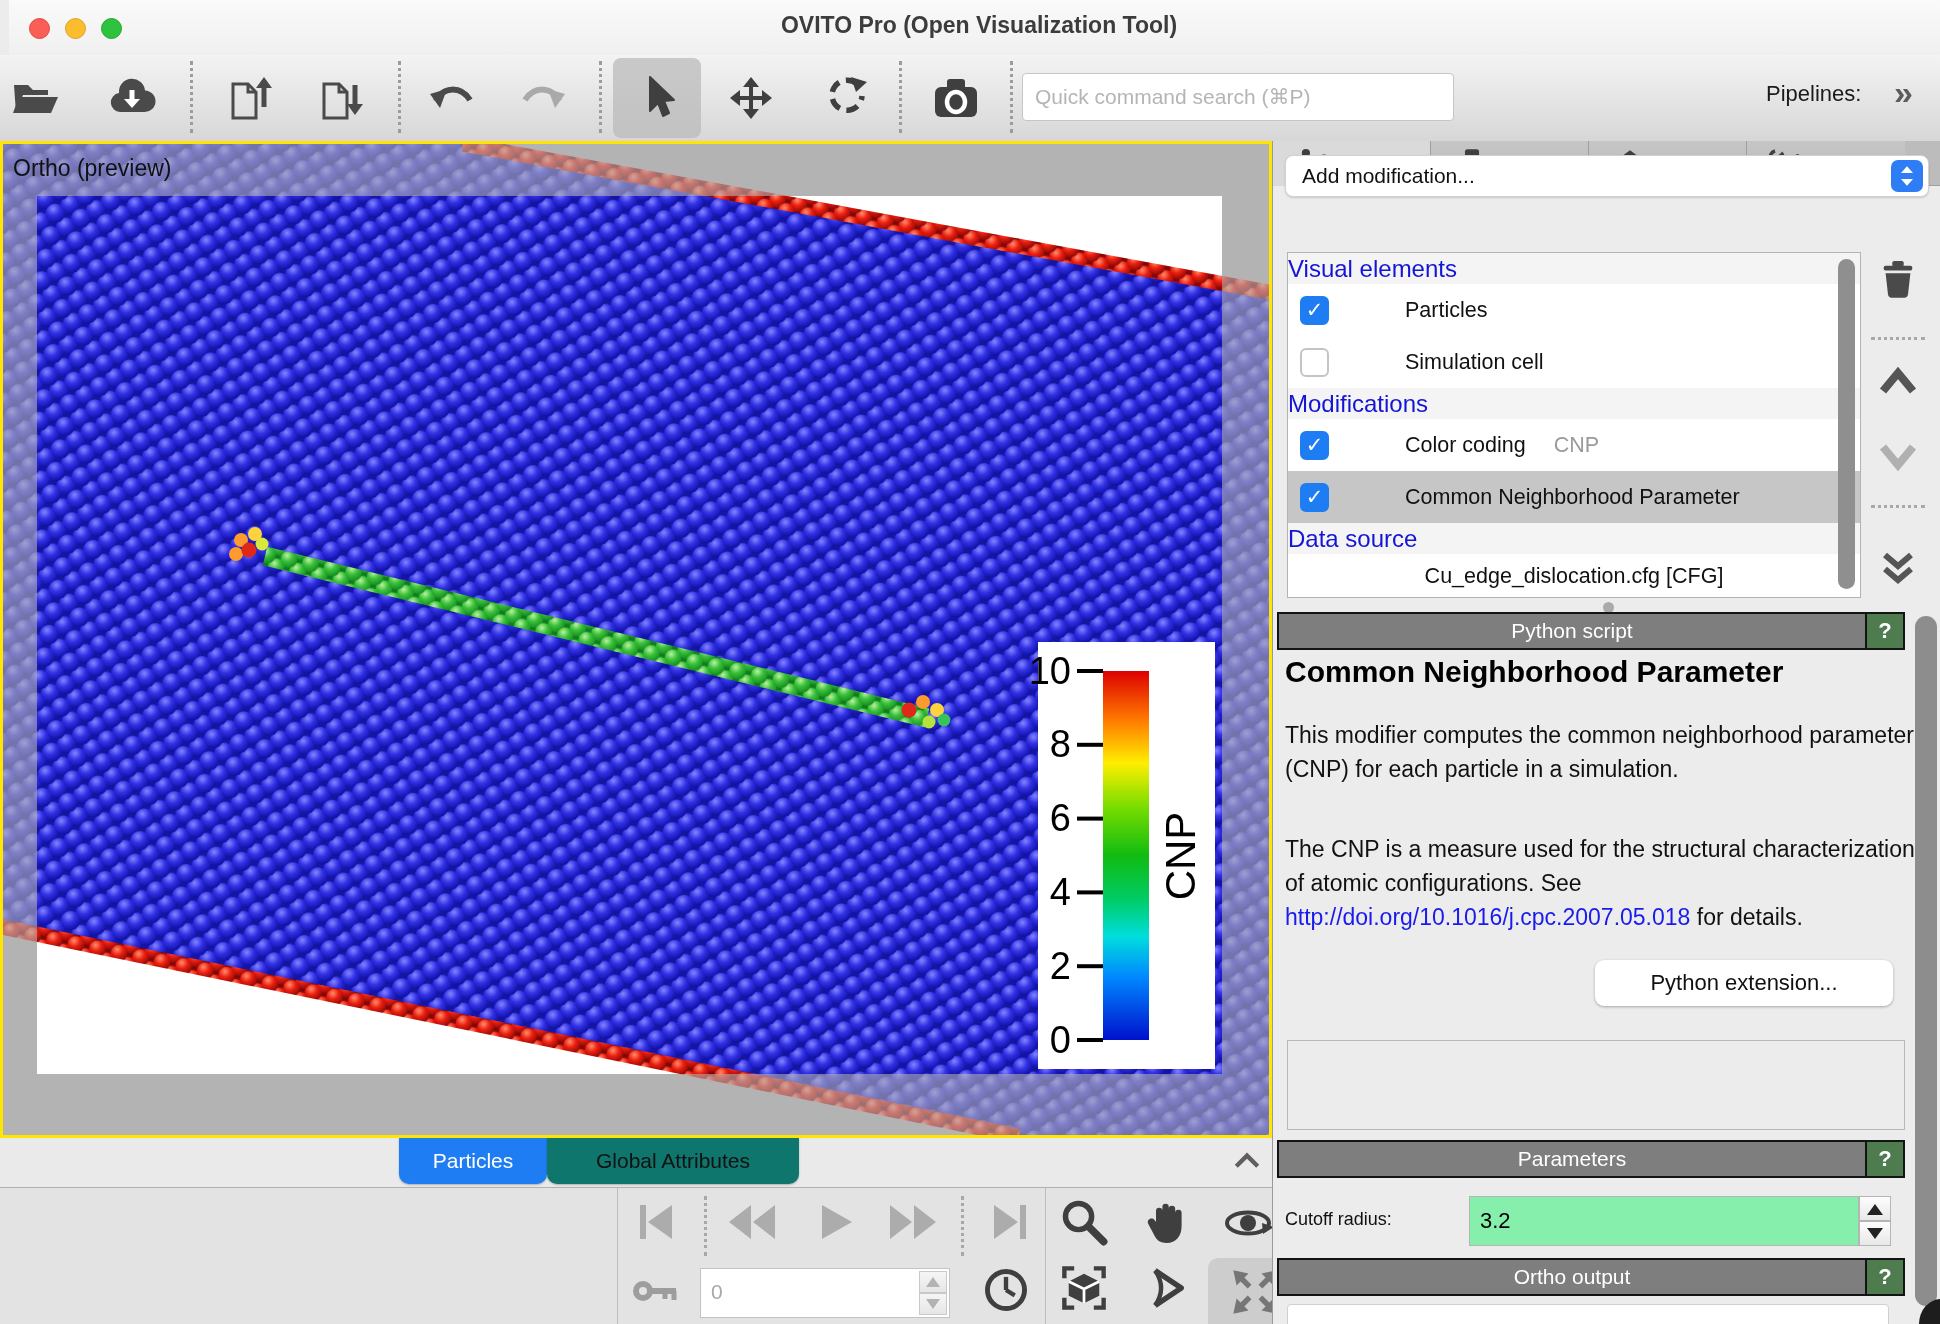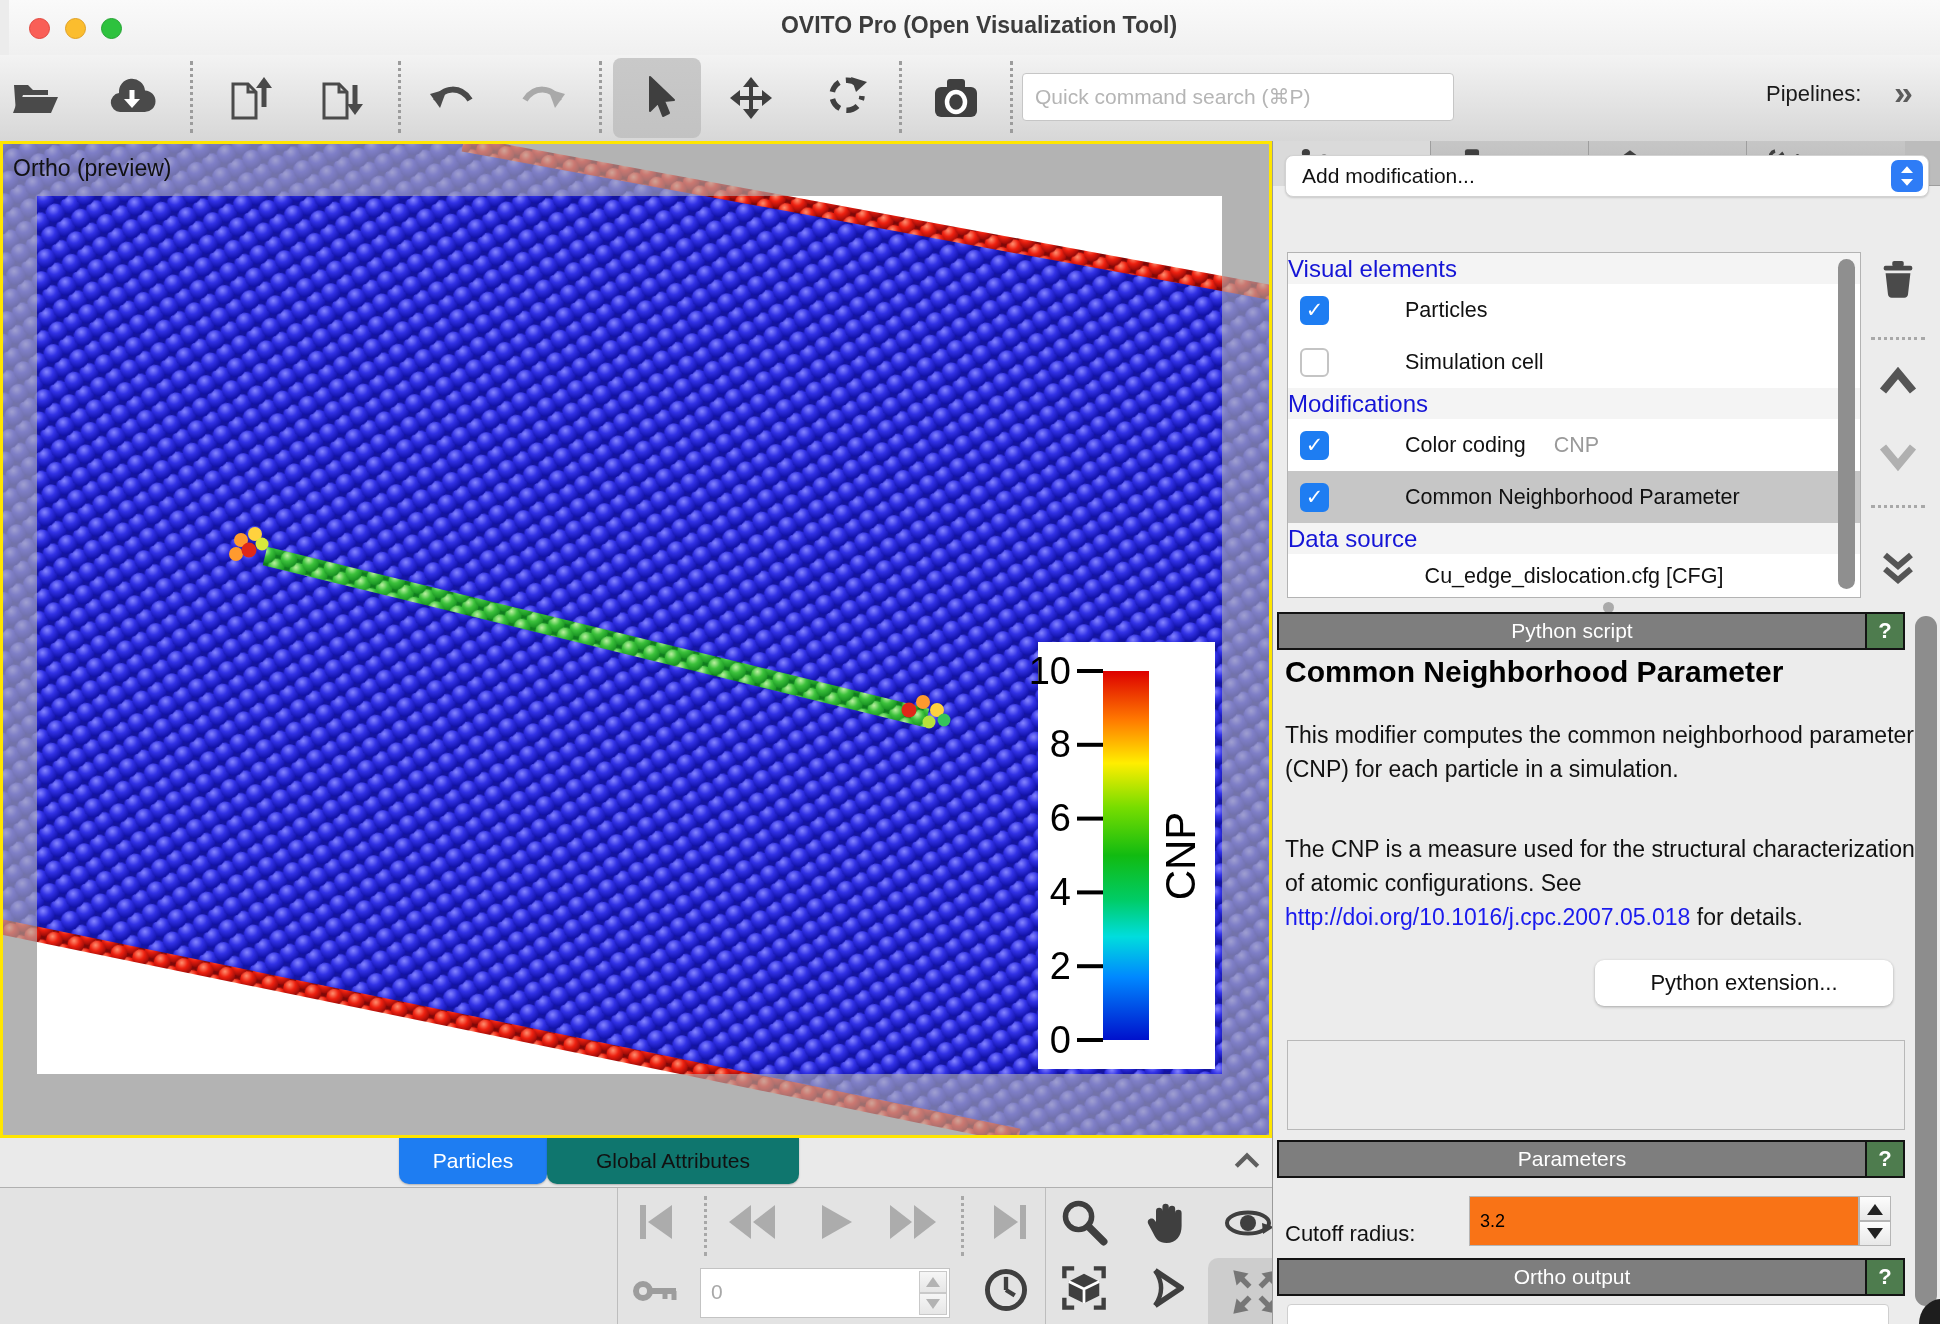--- a/index.html
+++ b/index.html
@@ -76,23 +76,23 @@
          font-size:21px;display:flex;align-items:center;justify-content:center;}
   .shelp{width:38px;height:38px;background:#4e7c4e;border:2px solid #141414;border-left:none;box-sizing:border-box;
          color:#fff;font-size:22px;font-weight:bold;display:flex;align-items:center;justify-content:center;}
   .desc-h{left:12px;top:514px;width:630px;font-size:30px;font-weight:bold;color:#000;}
   .desc-p{width:632px;font-size:23px;line-height:34px;color:#111;margin-top:12px;}
   .desc-p a{color:#1a1aee;text-decoration:none;}
   .pbtn{top:819px;height:46px;border-radius:9px;font-size:22px;display:flex;align-items:center;justify-content:center;}
   .pbtn.disabled{left:12px;width:298px;background:#e6e6e6;color:#a6a6a6;}
   .pbtn.normal{left:322px;width:298px;background:#fff;color:#111;box-shadow:0 1px 3px rgba(0,0,0,.3);}
   .emptybox{left:14px;top:899px;width:618px;height:90px;background:#ececec;border:1px solid #b8b8b8;box-sizing:border-box;}
-  .cutlabel{left:12px;top:1068px;font-size:22px;margin-top:12px;}
-  .cutinput{left:196px;top:1055px;width:390px;height:50px;background:#f97316;border:1px solid #b5b5b5;box-sizing:border-box;
-            font-size:18px;padding:0 10px;outline:none;color:#000;}
+  .cutlabel{left:12px;top:1068px;font-size:18px;}
+  .cutinput{left:196px;top:1055px;width:390px;height:50px;background:#86efac;border:1px solid #b5b5b5;box-sizing:border-box;
+            font-size:22px;padding:0 10px;outline:none;color:#000;}
   .cutspin{left:586px;top:1055px;width:32px;height:50px;}
   .cutspin .sb{height:25px;background:linear-gradient(#fdfdfd,#e8e8e8);border:1px solid #b5b5b5;box-sizing:border-box;
                display:flex;align-items:center;justify-content:center;}
   .whitebox{left:14px;top:1163px;width:600px;height:80px;background:#fff;border:1px solid #cfcfcf;border-radius:4px;}
   .pscroll{left:642px;top:475px;width:22px;height:690px;background:#8d8d8d;border-radius:11px;}
   .pscorner{left:646px;top:1158px;width:22px;height:25px;background:#1d1d1d;border-radius:100% 0 0 0;}
   svg{display:block;}
 </style>
 </head>
 <body>

